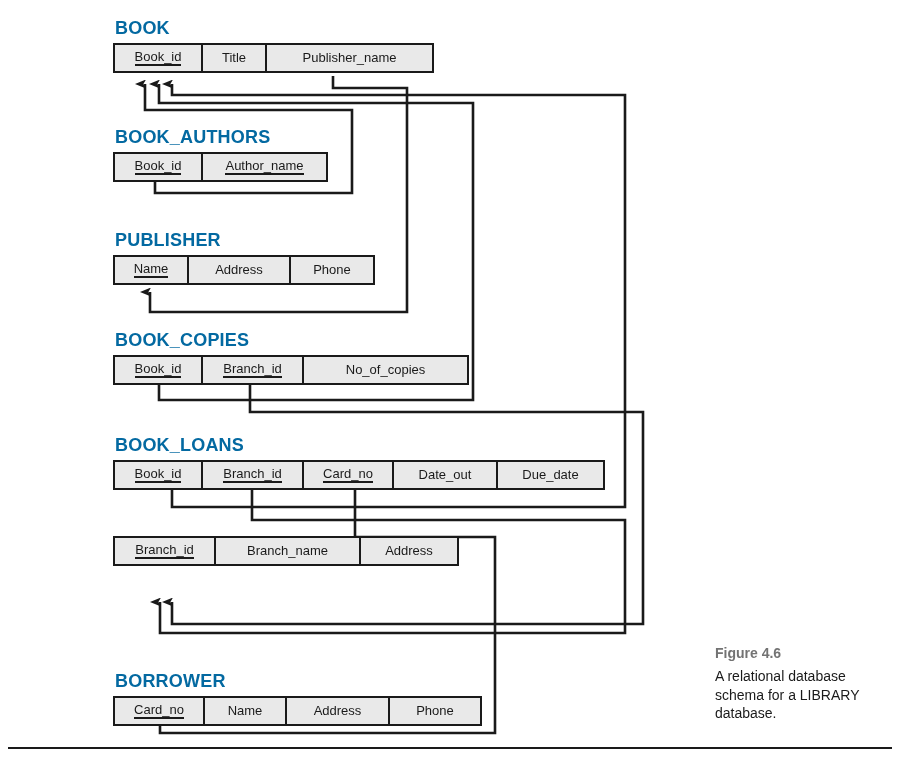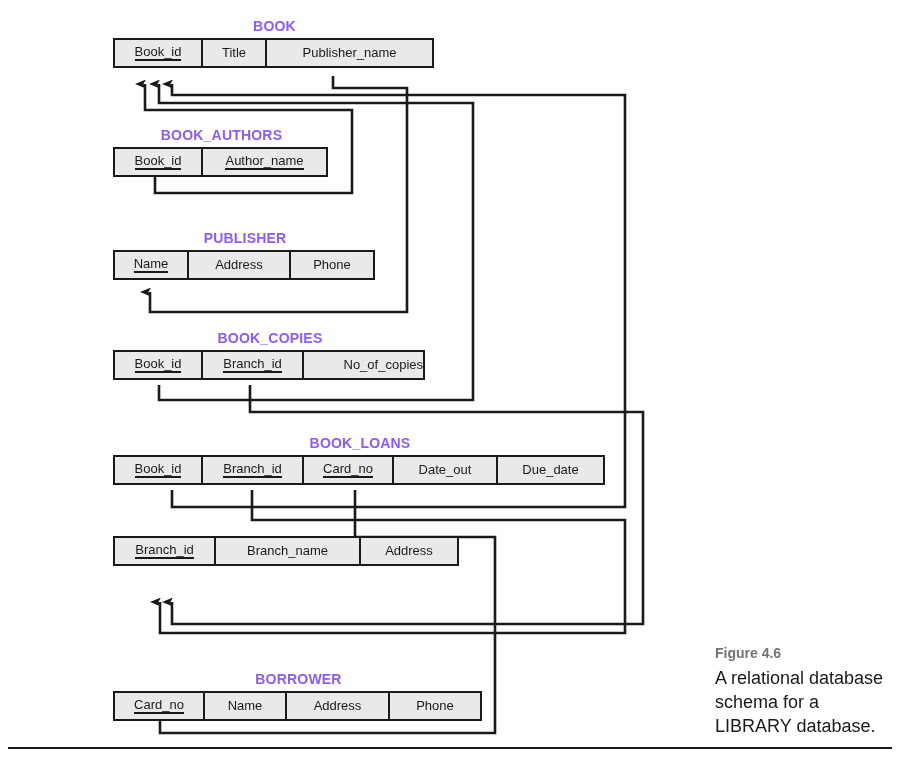--- a/index.html
+++ b/index.html
@@ -5,37 +5,37 @@
   html,body{margin:0;padding:0;}
   body{
     width:900px;height:759px;position:relative;background:#ffffff;
     font-family:"Liberation Sans", sans-serif;overflow:hidden;
   }
   #canvas{position:absolute;left:0;top:0;width:900px;height:759px;}
   svg.wires{position:absolute;left:0;top:0;width:900px;height:759px;pointer-events:none;}
 
   .table-group{position:absolute;}
   .tbl-name{
-    font-size:14px;font-weight:bold;color:#8b5cf6;letter-spacing:.2px;
-    margin:0 0 4px 2px;white-space:nowrap;text-align:center;
+    font-size:18px;font-weight:bold;color:#0369a1;letter-spacing:.2px;
+    margin:0 0 4px 2px;white-space:nowrap;
   }
   .row{display:flex;border:2px solid #1a1a1a;width:max-content;background:#e9e9e9;}
   .cell{
     background:#e9e9e9;border-right:2px solid #1a1a1a;
     font-size:13px;color:#1a1a1a;
     display:flex;align-items:center;justify-content:center;
     height:26px;box-sizing:border-box;white-space:nowrap;
   }
   .cell:last-child{border-right:none;}
   .cell span{display:inline-block;line-height:1.05;padding-bottom:1px;}
   .cell.pk span{border-bottom:2px solid #1a1a1a;}
 
   .caption{position:absolute;left:715px;top:645px;width:175px;}
   .cap-title{font-size:14px;font-weight:bold;color:#737373;margin-bottom:6px;}
-  .cap-body{font-size:18px;color:#1a1a1a;line-height:1.33;}
+  .cap-body{font-size:14px;color:#1a1a1a;line-height:1.33;}
   .footer-rule{position:absolute;left:8px;top:747px;width:884px;height:2px;background:#1a1a1a;}
 </style>
 </head>
 <body>
 
 <div id="canvas">
 
   <svg class="wires" viewBox="0 0 900 759" xmlns="http://www.w3.org/2000/svg">
     <defs>
       <marker id="ah" markerWidth="9" markerHeight="11" refX="4.5" refY="10" orient="auto" markerUnits="userSpaceOnUse">
@@ -102,21 +102,21 @@
       </div>
       <div class="table-group" style="left: 113px; top: 330px;">
         <div class="tbl-name">BOOK_COPIES</div>
         <div class="row">
           <div class="cell pk" style="width: 88px;">
             <span>Book_id</span>
           </div>
           <div class="cell pk" style="width: 101px;">
             <span>Branch_id</span>
           </div>
-          <div class="cell" style="width: 119px; justify-content: flex-end;">
+          <div class="cell" style="width: 163px;">
             <span>No_of_copies</span>
           </div>
         </div>
       </div>
       <div class="table-group" style="left: 113px; top: 435px;">
         <div class="tbl-name">BOOK_LOANS</div>
         <div class="row">
           <div class="cell pk" style="width: 88px;">
             <span>Book_id</span>
           </div>

